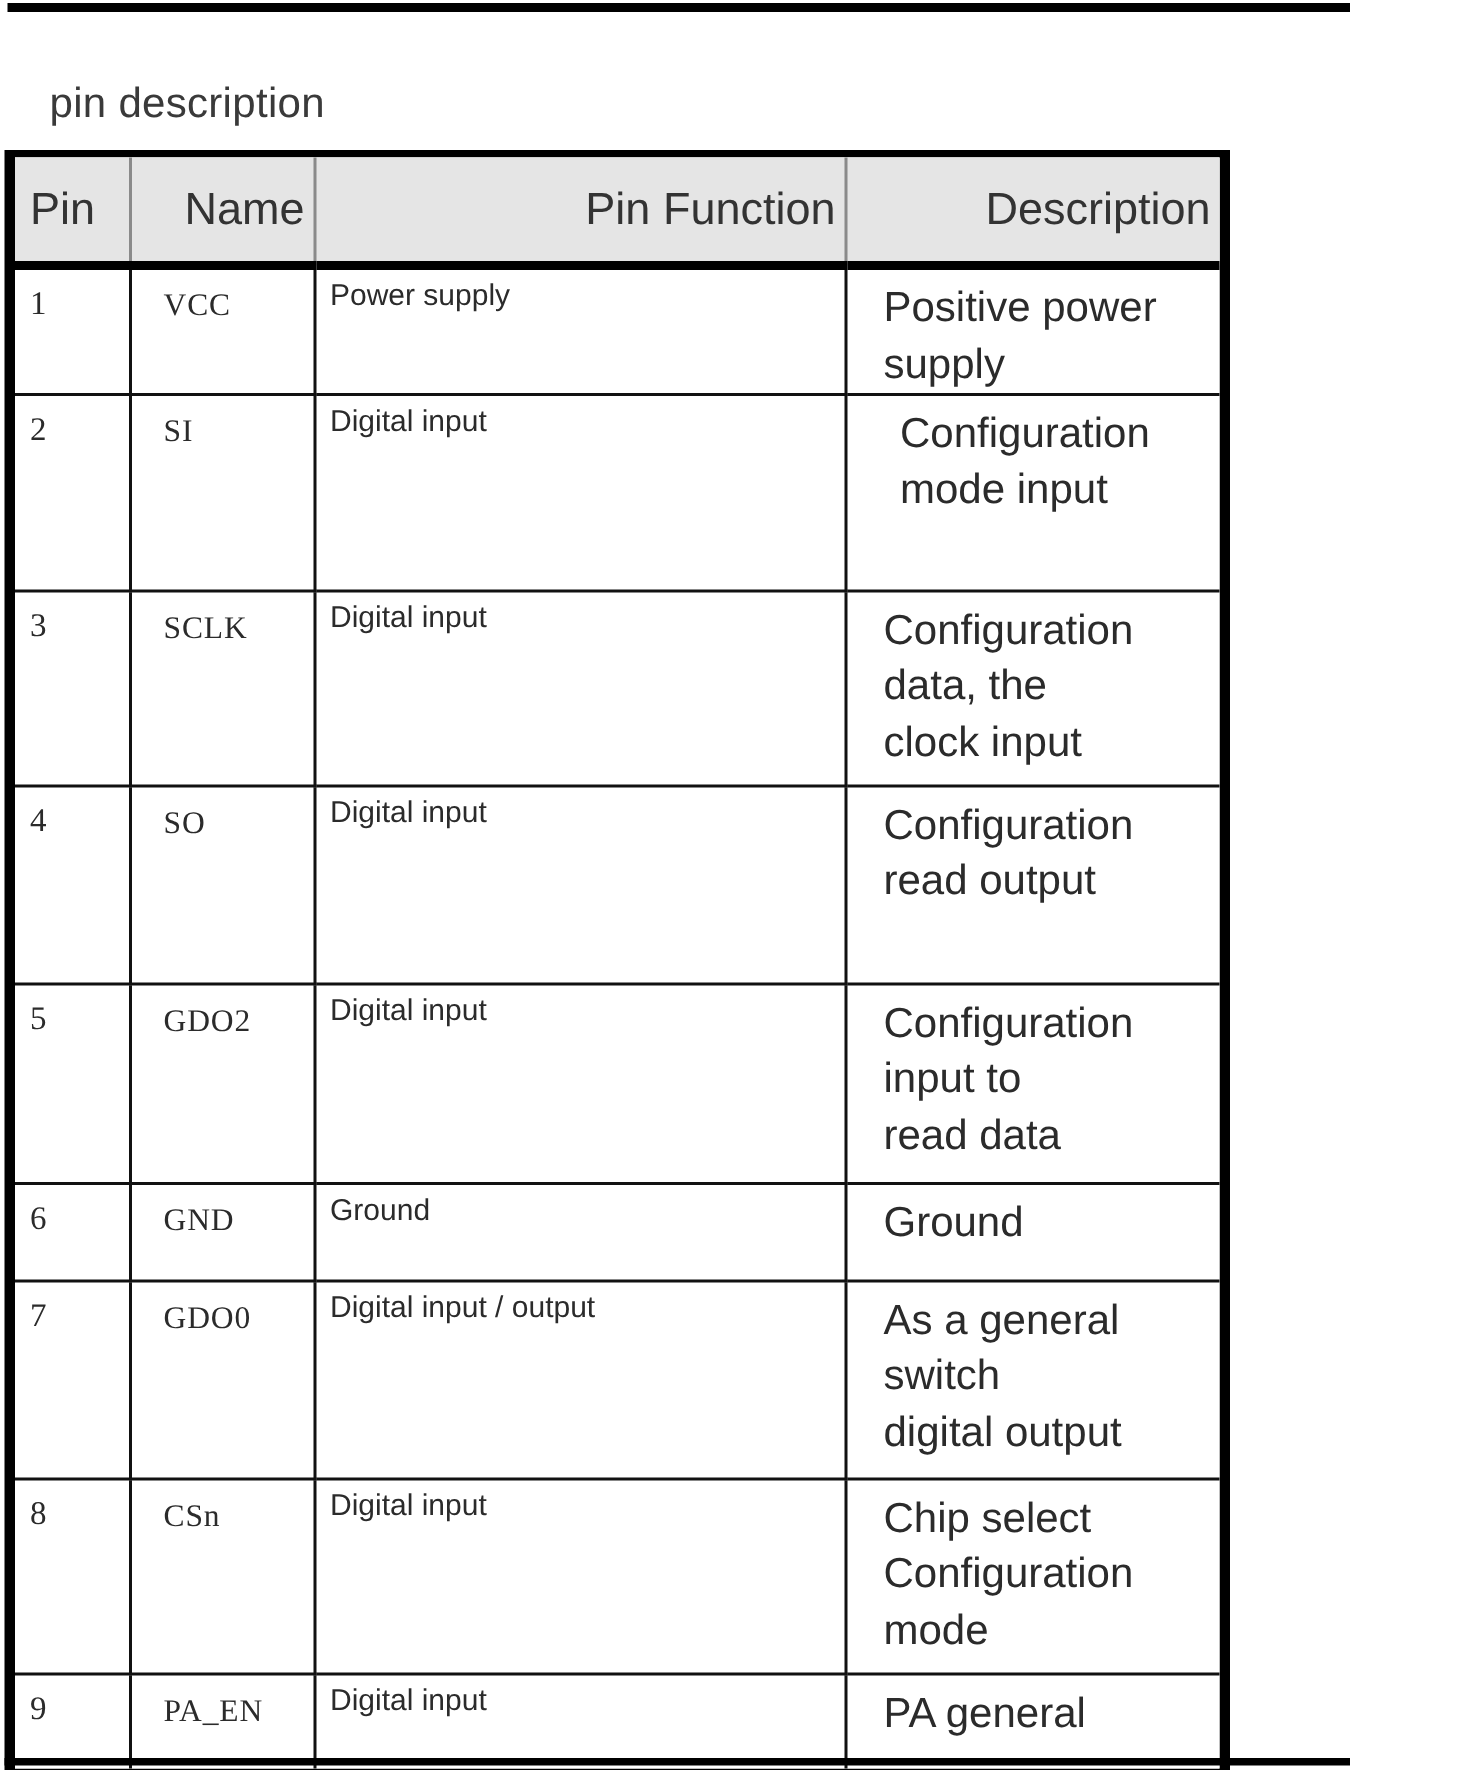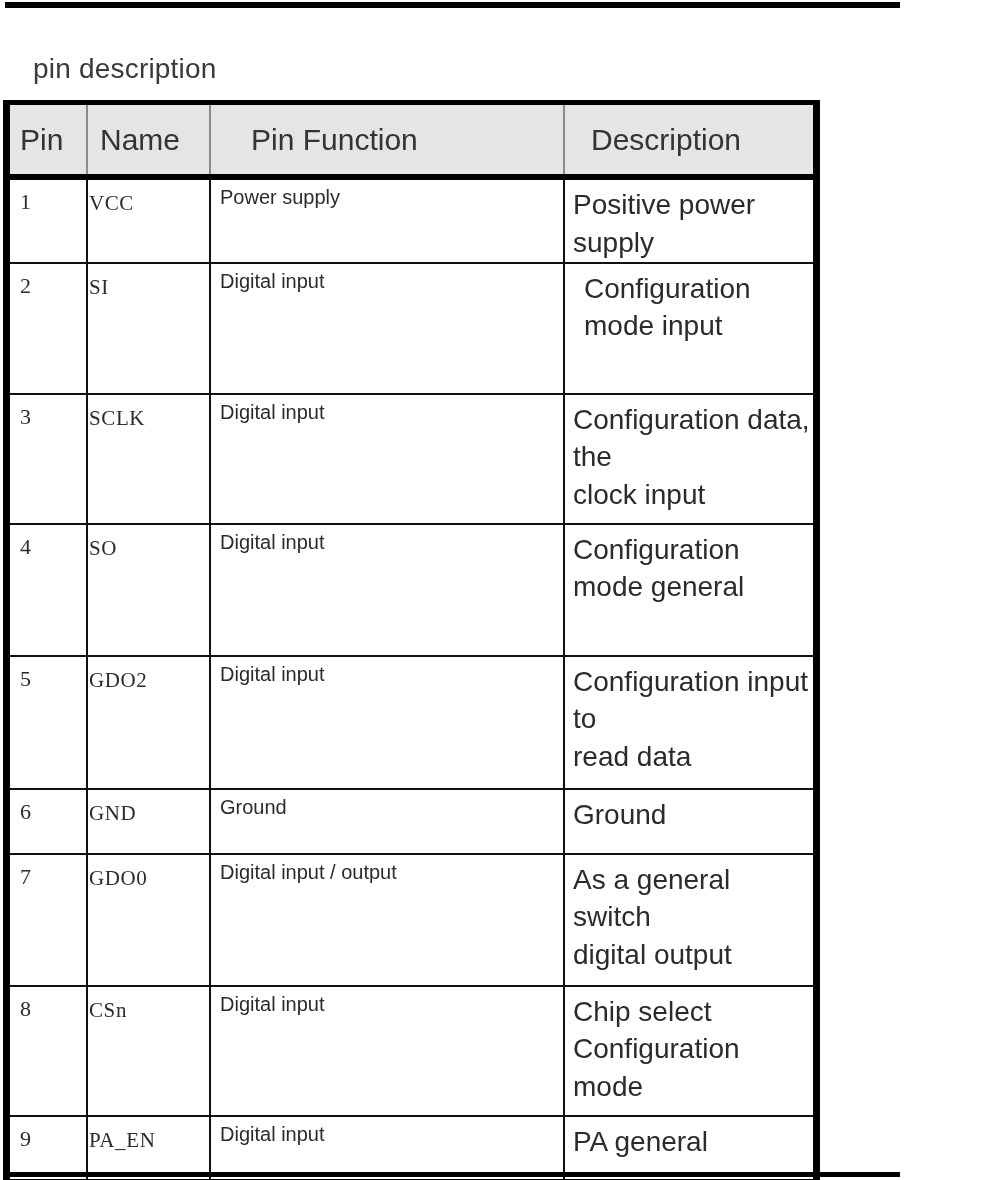--- a/index.html
+++ b/index.html
@@ -73,23 +73,23 @@
     font-weight: normal;
     font-size: 30px;
     font-family: "Liberation Sans", sans-serif;
     color: #333;
     height: 72px;
     padding: 0 6px;
     box-sizing: border-box;
     vertical-align: middle;
   }
   thead tr.header-row th.h-pin  { text-align: left;   padding-left: 10px; }
-  thead tr.header-row th.h-name { text-align: left;   padding-left: 12px; }
-  thead tr.header-row th.h-func { text-align: left; padding-left: 40px; }
-  thead tr.header-row th.h-desc { text-align: left; border-right: none; padding-left: 26px; }
+  thead tr.header-row th.h-name { text-align: right;   padding-left: 12px; }
+  thead tr.header-row th.h-func { text-align: right; padding-left: 40px; }
+  thead tr.header-row th.h-desc { text-align: right; border-right: none; padding-left: 26px; }
 
   
   tbody td {
     border-right: 2px solid #111;
     border-bottom: 2px solid #111;
     vertical-align: top;
     box-sizing: border-box;
     padding: 0;
   }
   tbody tr:last-child td { border-bottom: none; }
@@ -99,37 +99,37 @@
     font-family: "Liberation Serif", serif;
     font-size: 22px;
     color: #2b2b2b;
     padding: 9px 0 0 10px;
     line-height: 1.15;
   }
   .cell-name {
     font-family: "Liberation Serif", serif;
     font-size: 21px;
     color: #2b2b2b;
-    padding: 11px 0 0 1px;
+    padding: 11px 0 0 21px;
     line-height: 1.15;
     letter-spacing: 0.6px;
   }
   .cell-func {
     font-family: "Liberation Sans", sans-serif;
     font-size: 20px;
     color: #2b2b2b;
     padding: 6px 0 0 9px;
     line-height: 1.18;
     white-space: nowrap;
   }
   .cell-desc {
     font-family: "Liberation Sans", sans-serif;
     font-size: 28px;
     color: #2b2b2b;
-    padding: 6px 0 0 8px;
+    padding: 6px 0 0 24px;
     line-height: 1.35;
   }
   .cell-desc .line { display: block; }
   .cell-desc .line.indent { padding-left: 11px; }
 
   
   tr.r-h1 td { height: 67px;  }
   tr.r-h2 td { height: 131px; }
   tr.r-h3 td { height: 130px; }
   tr.r-h4 td { height: 132px; }
@@ -233,21 +233,21 @@
         </td>
         <td>
           <div class="cell-name">SO</div>
         </td>
         <td>
           <div class="cell-func">Digital input</div>
         </td>
         <td class="d-desc">
           <div class="cell-desc">
             <span class="line">Configuration</span>
-            <span class="line">mode general</span>
+            <span class="line">read output</span>
           </div>
         </td>
       </tr>
 
       <tr class="r-h5">
         <td>
           <div class="cell-pin">5</div>
         </td>
         <td>
           <div class="cell-name">GDO2</div>

